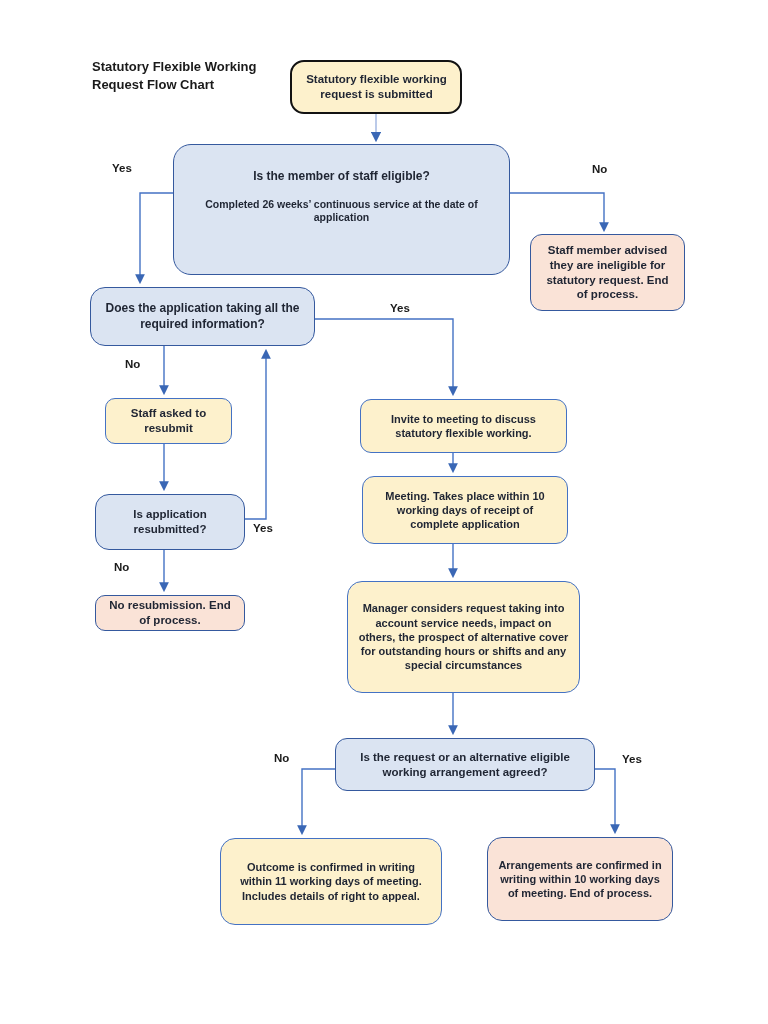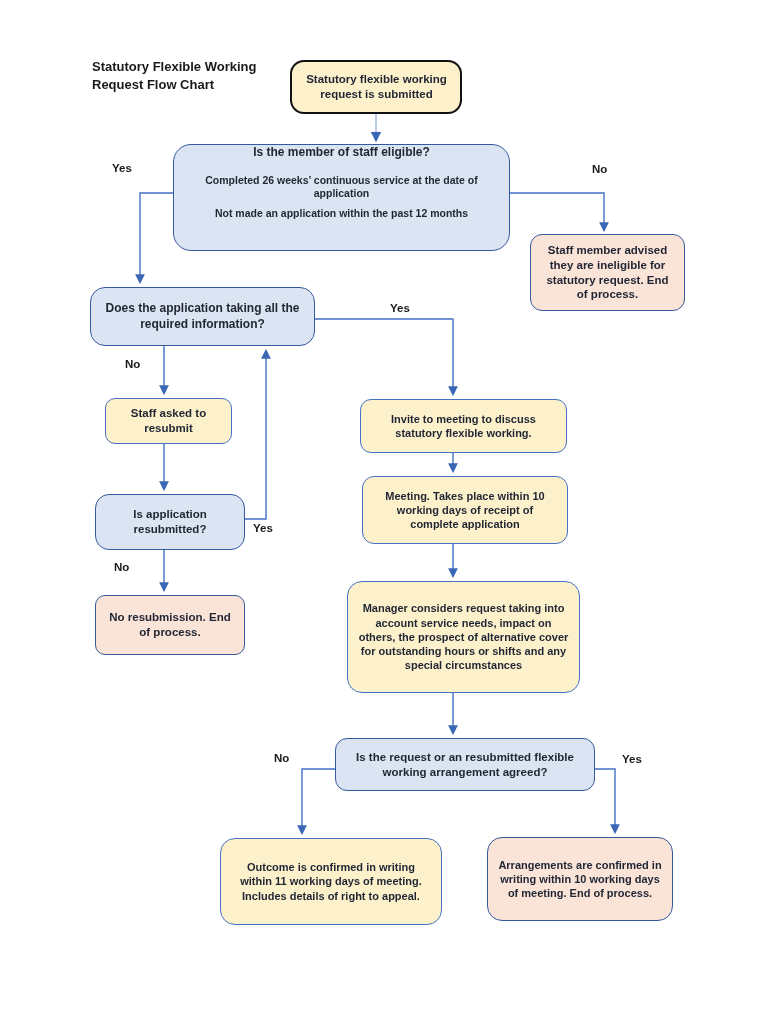--- a/index.html
+++ b/index.html
@@ -24,28 +24,28 @@
   }
   .cream{background:#fdf1cc;border:1.6px solid #4472c4;}
   .blue{background:#dbe4f2;border:1.6px solid #35599e;}
   .peach{background:#fae3d7;border:1.6px solid #35599e;}
   .start{background:#fdf1cc;border:2.6px solid #121212;}
   .lbl{
     position:absolute;font-size:11.5px;font-weight:bold;color:#1a1a1a;
   }
   
   .n-start{left:290px;top:44px;width:172px;height:54px;border-radius:14px;font-size:11.5px;padding-left:10px;}
-  .n-eligible{left:173px;top:128px;width:337px;height:107px;border-radius:18px;font-size:10.5px;justify-content:flex-start;padding-top:0;}
+  .n-eligible{left:173px;top:128px;width:337px;height:131px;border-radius:18px;font-size:10.5px;justify-content:flex-start;padding-top:24px;}
   .n-eligible .hd{font-size:12px;margin-bottom:7px;}
   .n-eligible .ln{margin-top:6px;}
   .n-ineligible{left:530px;top:218px;width:155px;height:77px;border-radius:12px;font-size:11.5px;}
   .n-info{left:90px;top:271px;width:225px;height:59px;border-radius:15px;font-size:12px;}
   .n-resubmit{left:105px;top:382px;width:127px;height:46px;border-radius:10px;font-size:11.5px;}
   .n-resubmitted{left:95px;top:478px;width:150px;height:56px;border-radius:14px;font-size:11.5px;}
-  .n-noresub{left:95px;top:579px;width:150px;height:60px;border-radius:10px;font-size:11.5px;}
+  .n-noresub{left:95px;top:579px;width:150px;height:36px;border-radius:10px;font-size:11.5px;}
   .n-invite{left:360px;top:383px;width:207px;height:54px;border-radius:11px;font-size:11px;}
   .n-meeting{left:362px;top:460px;width:206px;height:68px;border-radius:12px;font-size:11px;}
   .n-manager{left:347px;top:565px;width:233px;height:112px;border-radius:15px;font-size:11px;}
   .n-agreed{left:335px;top:722px;width:260px;height:53px;border-radius:12px;font-size:11.5px;}
   .n-outcome{left:220px;top:822px;width:222px;height:87px;border-radius:15px;font-size:11px;}
   .n-arrange{left:487px;top:821px;width:186px;height:84px;border-radius:15px;font-size:11px;}
 </style>
 </head>
 <body>
 
@@ -74,21 +74,20 @@
 
   <div class="page-title">Statutory Flexible Working Request Flow Chart</div>
 
   <div class="node start n-start">
     <span>Statutory flexible working request is submitted</span>
   </div>
 
   <div class="node blue n-eligible">
     <span class="hd">Is the member of staff eligible?</span>
     <span class="ln">Completed 26 weeks’ continuous service at the date of application</span>
-    <span class="ln">Not made an application within the past 12 months</span>
   </div>
 
   <div class="node peach n-ineligible">
     <span>Staff member advised they are ineligible for statutory request. End of process.</span>
   </div>
 
   <div class="node blue n-info">
     <span>Does the application taking all the required information?</span>
   </div>
 
@@ -110,21 +109,21 @@
 
   <div class="node cream n-meeting">
     <span>Meeting.  Takes place within 10 working days of receipt of complete application</span>
   </div>
 
   <div class="node cream n-manager">
     <span>Manager considers request taking into account service needs, impact on others, the prospect of alternative cover for outstanding hours or shifts and any special circumstances</span>
   </div>
 
   <div class="node blue n-agreed">
-    <span>Is the request or an resubmitted flexible working arrangement agreed?</span>
+    <span>Is the request or an alternative eligible working arrangement agreed?</span>
   </div>
 
   <div class="node cream n-outcome">
     <span>Outcome is confirmed in writing within 11 working days of meeting. Includes details of right to appeal.</span>
   </div>
 
   <div class="node peach n-arrange">
     <span>Arrangements are confirmed in writing within 10 working days of meeting. End of process.</span>
   </div>
 

